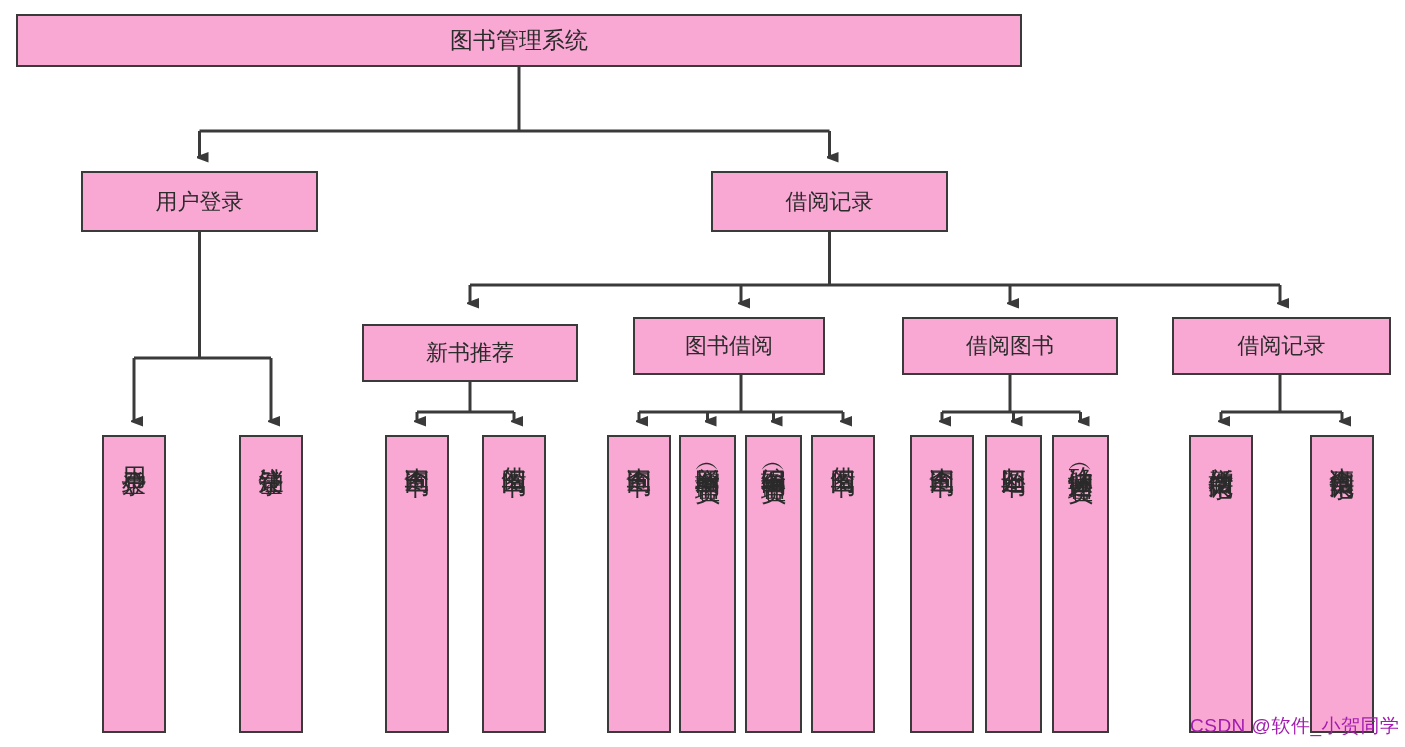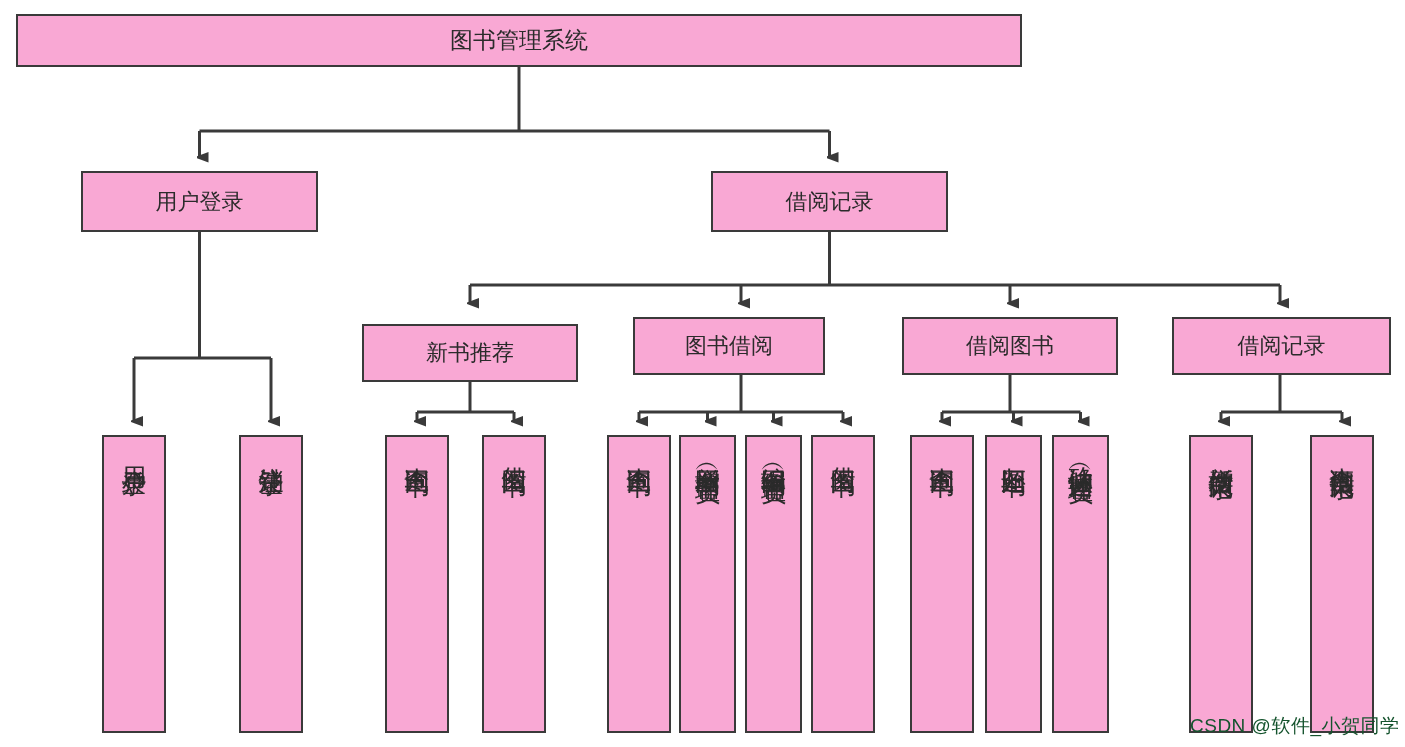--- a/index.html
+++ b/index.html
@@ -57,21 +57,21 @@
   }
   .node.vert .node-label {
     writing-mode: vertical-rl;
     text-orientation: upright;
     font-size: 25px;
     letter-spacing: 2px;
     line-height: 1;
   }
   .watermark {
     position: absolute;
-    color: #14532d;
+    color: #a21caf;
     font-size: 19px;
     white-space: nowrap;
     user-select: none;
     letter-spacing: 0.5px;
   }
 </style>
 </head>
 <body>
 
 <div id="diagram-root">

